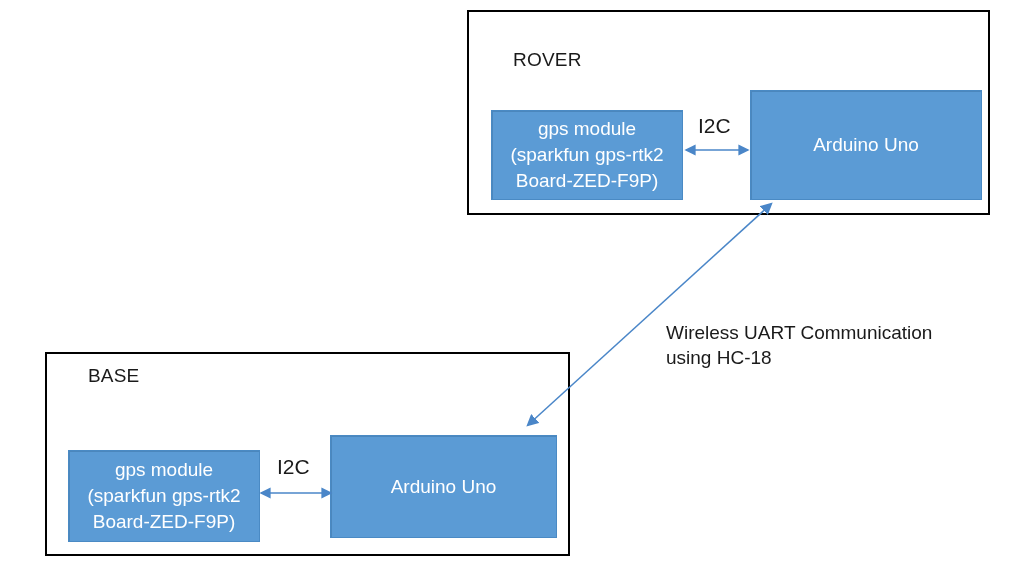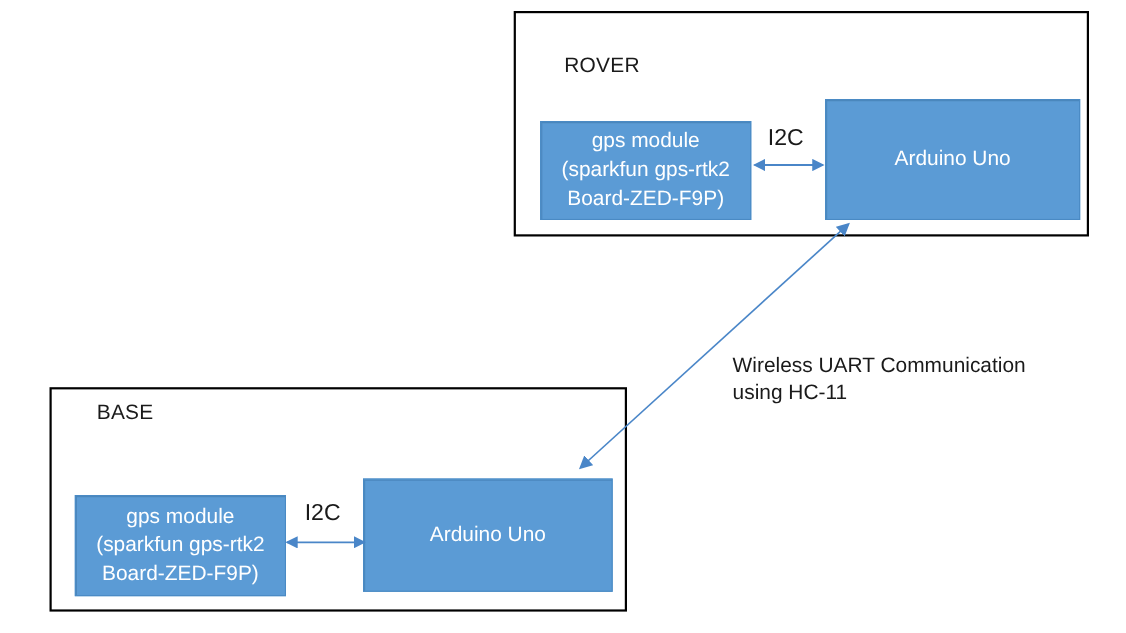--- a/index.html
+++ b/index.html
@@ -174,15 +174,15 @@
         <path d="M0,0 L8,4 L0,8 z" fill="#4A86C8"></path>
       </marker>
       <marker id="arrDown" markerWidth="8" markerHeight="8" refX="1.5" refY="4" orient="auto">
         <path d="M8,0 L0,4 L8,8 z" fill="#4A86C8"></path>
       </marker>
     </defs>
     <line x1="13" y1="235" x2="256" y2="14" stroke="#4A86C8" stroke-width="1.5" marker-start="url(#arrDown)" marker-end="url(#arrUp)"></line>
   </svg>
 
   <div id="wireless-label">Wireless UART Communication
-using HC-11</div>
+using HC-18</div>
 
 </div>
 
 </body></html>

